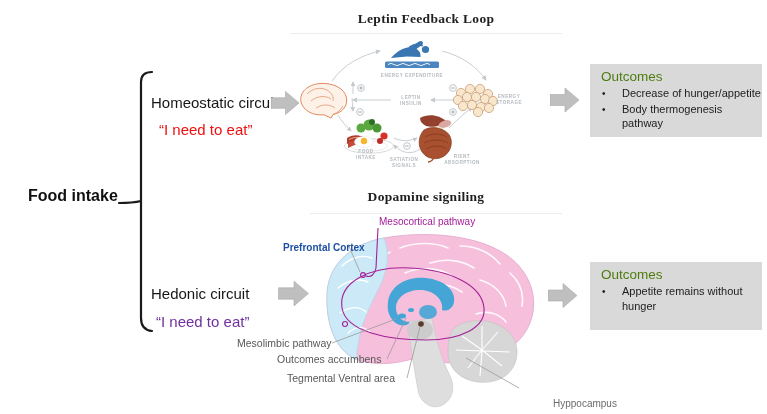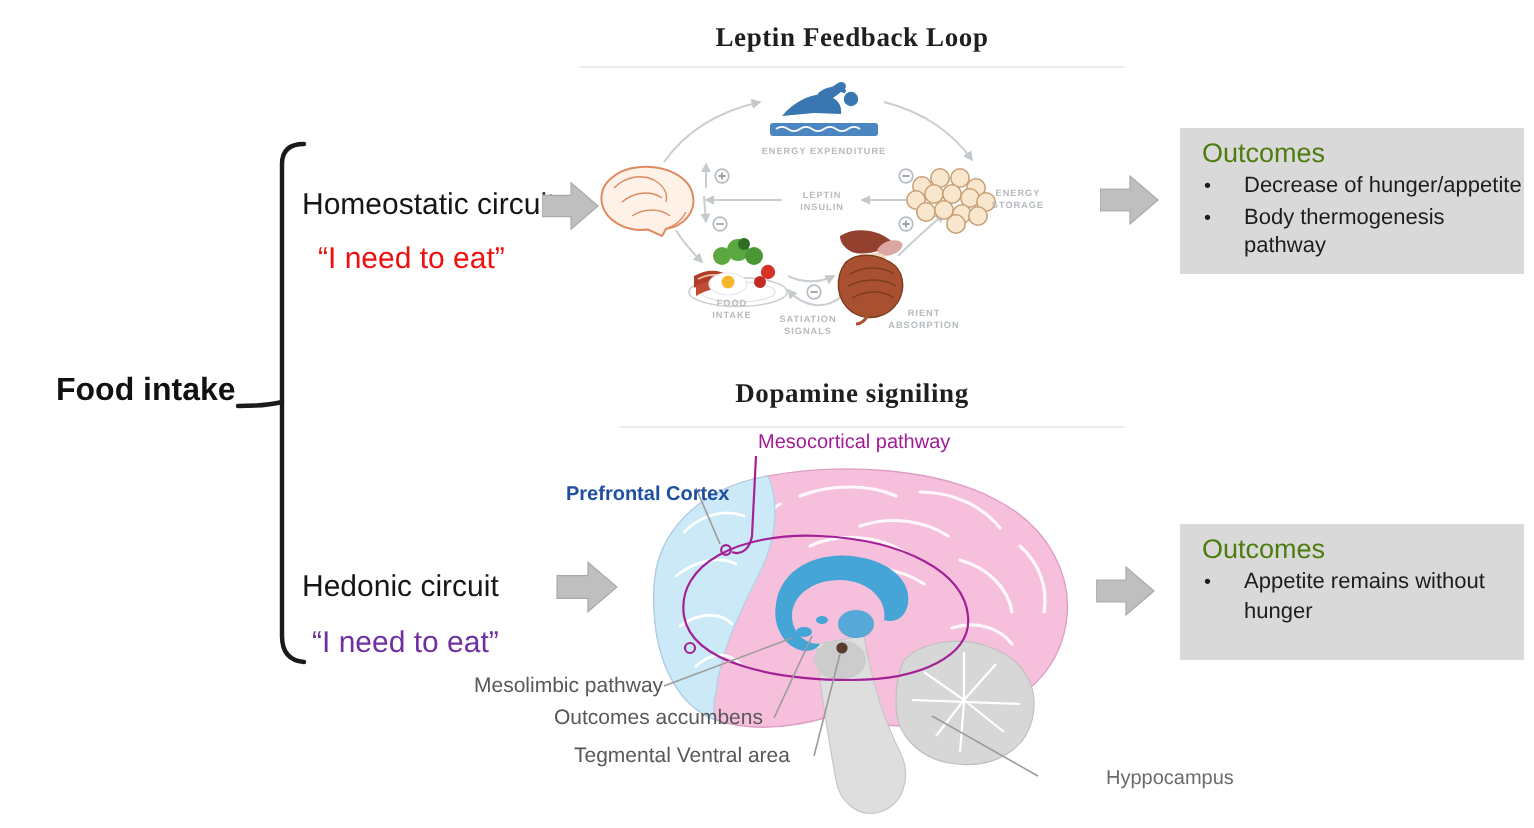--- a/index.html
+++ b/index.html
@@ -257,15 +257,15 @@
       <path d="M177,160 L190,109"></path>
       <path d="M236,140 L289,170"></path>
     </g>
   </svg>
 
   <div class="abs" style="left:355px;top:216px;font-size:10px;font-weight:400;color:#a21c98;white-space:nowrap;padding-left:24px;">Mesocortical pathway</div>
   <div class="abs" style="left:283px;top:242px;font-size:10px;font-weight:700;color:#1e4fa1;white-space:nowrap;">Prefrontal Cortex</div>
   <div class="abs brainlab" style="left:237px;top:337px;">Mesolimbic pathway</div>
   <div class="abs brainlab" style="left:277px;top:353px;">Outcomes accumbens</div>
   <div class="abs brainlab" style="left:287px;top:372px;">Tegmental Ventral area</div>
-  <div class="abs brainlab" style="left:521px;top:384px;color:#6b6b6b;font-size:10px;padding-left:32px;">Hyppocampus</div>
+  <div class="abs brainlab" style="left:521px;top:398px;color:#6b6b6b;font-size:10px;padding-left:32px;">Hyppocampus</div>
 
 </div>
 
 </body></html>

